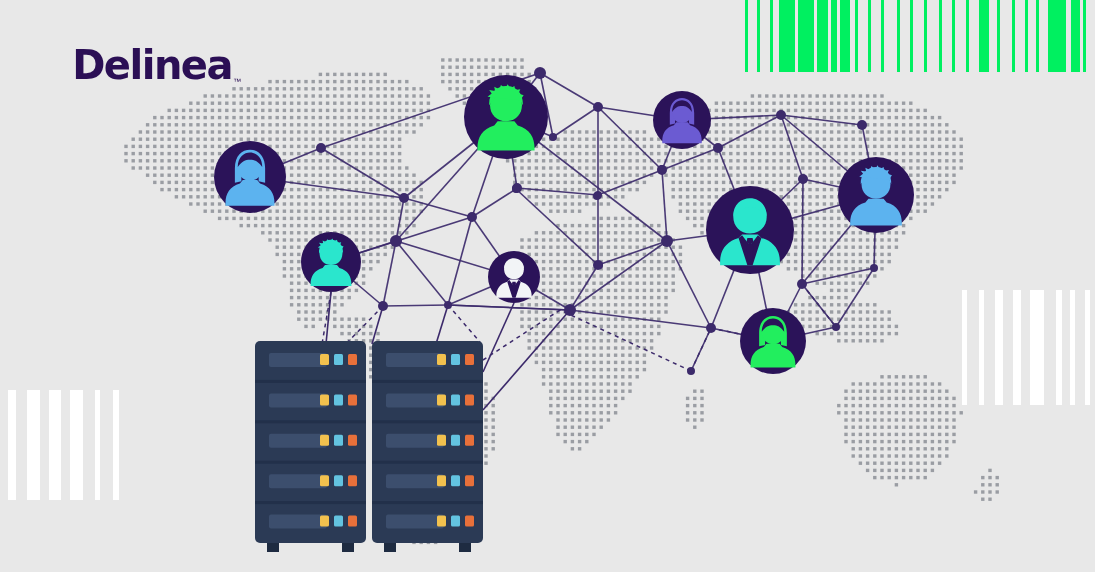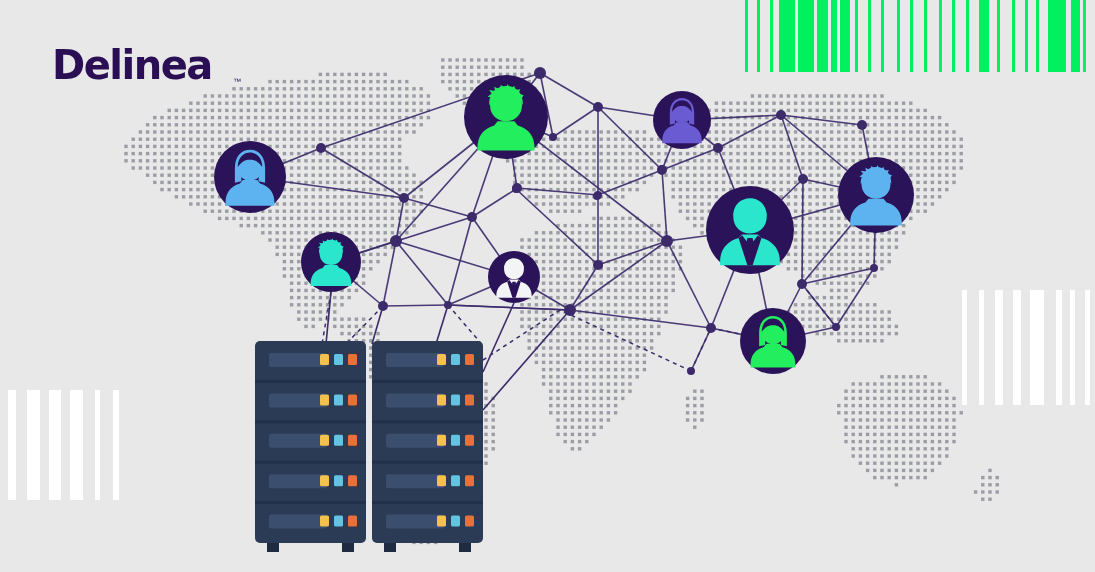--- a/index.html
+++ b/index.html
@@ -2,21 +2,21 @@
 <html><head>
 <meta charset="utf-8">
 <title>Delinea Network Illustration</title>
 <style>
   html,body{margin:0;padding:0;}
   body{
     width:1095px;height:572px;overflow:hidden;
     background:#e8e8e8;
     font-family:"Liberation Sans", sans-serif;
   }
-  #stage{position:relative;width:1095px;height:572px;background:#e8e8e8;overflow:hidden;}
+  #stage{position:relative;width:1095px;height:572px;background:#e8e8e8;overflow:hidden;text-align:right;}
 
   
   .layer{position:absolute;left:0;top:0;width:1095px;height:572px;}
 
   
   #logo{
     position:absolute;left:52px;top:42px;
     width:180px;height:46px;
     z-index:40;
     user-select:none;

